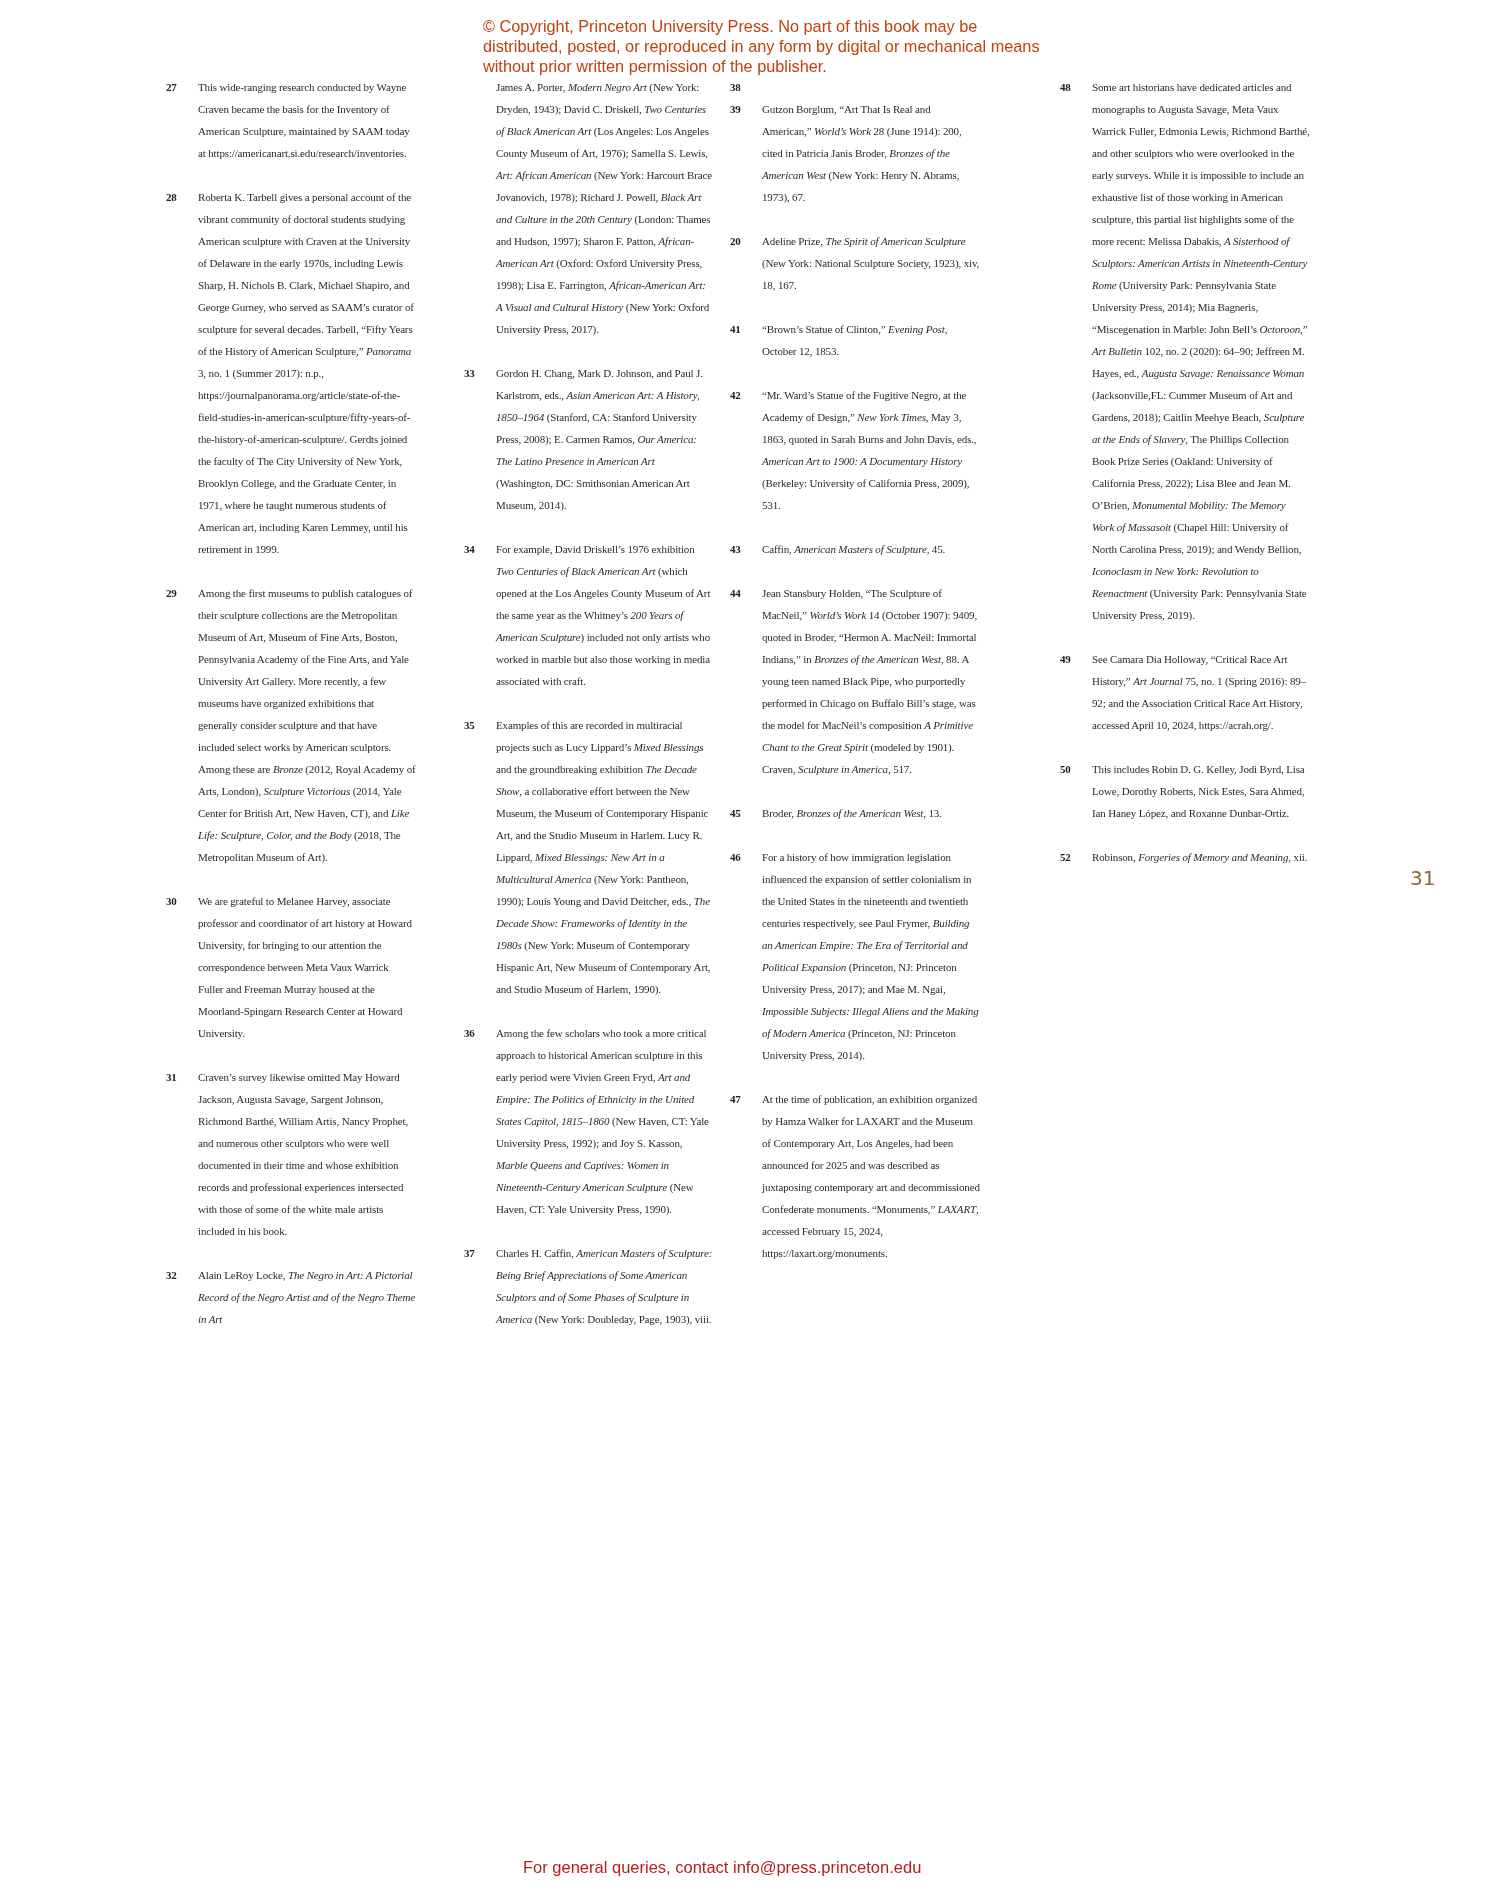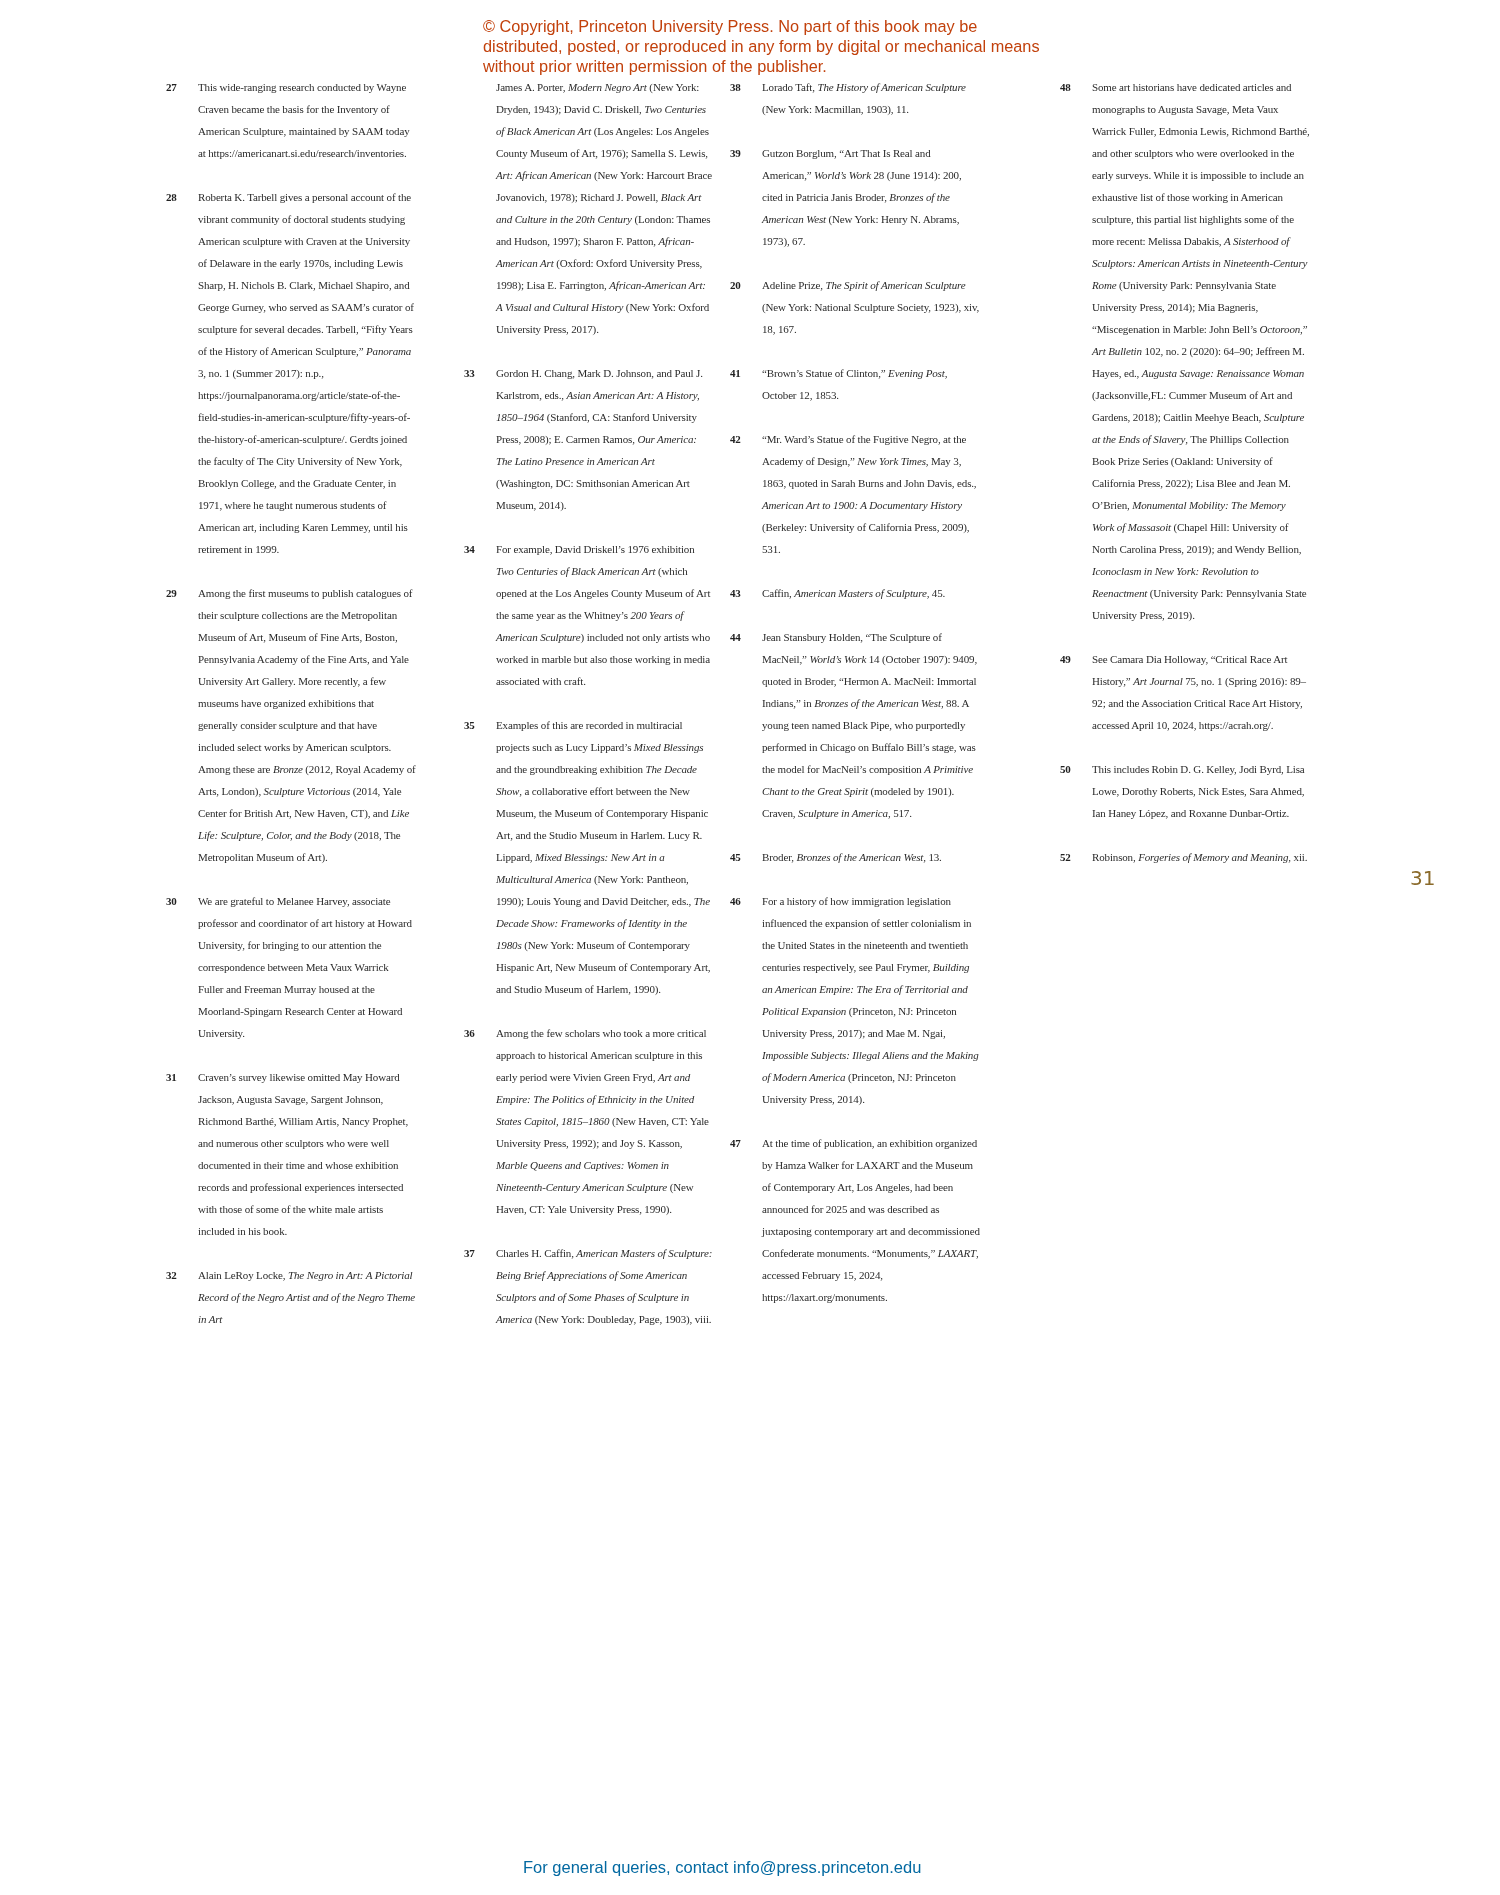--- a/index.html
+++ b/index.html
@@ -23,21 +23,21 @@
     font-weight: bold; color: #222;
   }
   .note.cont { padding-left: 32px; }
   .note-text i { font-style: italic; }
   .page-number {
     position: absolute; left: 1410px; top: 866px;
     font-family: "DejaVu Sans", sans-serif; font-size: 20px; color: #8a6a2a;
   }
   .footer {
     position: absolute; left: 523px; top: 1858px;
-    font-family: "Liberation Sans", sans-serif; font-size: 16.5px; color: #0369a1;
+    font-family: "Liberation Sans", sans-serif; font-size: 16.5px; color: #b91c1c;
   }
 </style>
 </head>
 <body>
 
 <div class="copyright">© Copyright, Princeton University Press. No part of this book may be distributed, posted, or reproduced in any form by digital or mechanical means without prior written permission of the publisher.</div>
 
 <div class="column col-1">
     <div class="note">
       <span class="note-num">27</span>
@@ -85,21 +85,20 @@
       <div class="note-text"><span>Among the few scholars who took a more critical approach to historical American sculpture in this early period were Vivien Green Fryd, </span><i>Art and Empire: The Politics of Ethnicity in the United States Capitol, 1815–1860</i><span> (New Haven, CT: Yale University Press, 1992); and Joy S. Kasson, </span><i>Marble Queens and Captives: Women in Nineteenth-Century American Sculpture</i><span> (New Haven, CT: Yale University Press, 1990).</span></div>
     </div>
     <div class="note">
       <span class="note-num">37</span>
       <div class="note-text"><span>Charles H. Caffin, </span><i>American Masters of Sculpture: Being Brief Appreciations of Some American Sculptors and of Some Phases of Sculpture in America</i><span> (New York: Doubleday, Page, 1903), viii.</span></div>
     </div>
   </div>
 <div class="column col-3">
     <div class="note">
       <span class="note-num">38</span>
-      <div class="note-text"><span>Lorado Taft, </span><i>The History of American Sculpture</i><span> (New York: Macmillan, 1903), 11.</span></div>
     </div>
     <div class="note">
       <span class="note-num">39</span>
       <div class="note-text"><span>Gutzon Borglum, “Art That Is Real and American,” </span><i>World’s Work</i><span> 28 (June 1914): 200, cited in Patricia Janis Broder, </span><i>Bronzes of the American West</i><span> (New York: Henry N. Abrams, 1973), 67.</span></div>
     </div>
     <div class="note">
       <span class="note-num">20</span>
       <div class="note-text"><span>Adeline Prize, </span><i>The Spirit of American Sculpture</i><span> (New York: National Sculpture Society, 1923), xiv, 18, 167.</span></div>
     </div>
     <div class="note">

